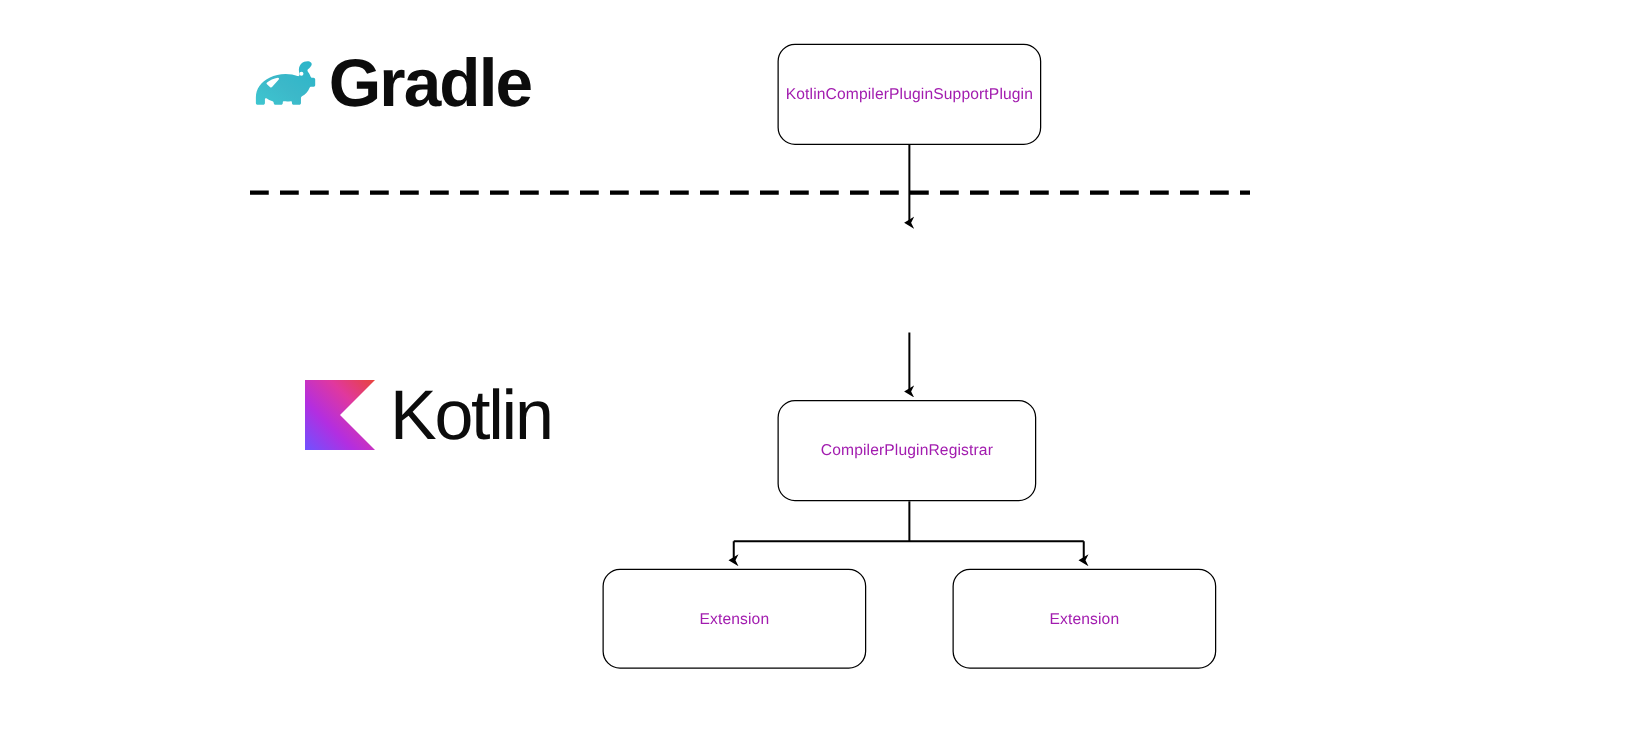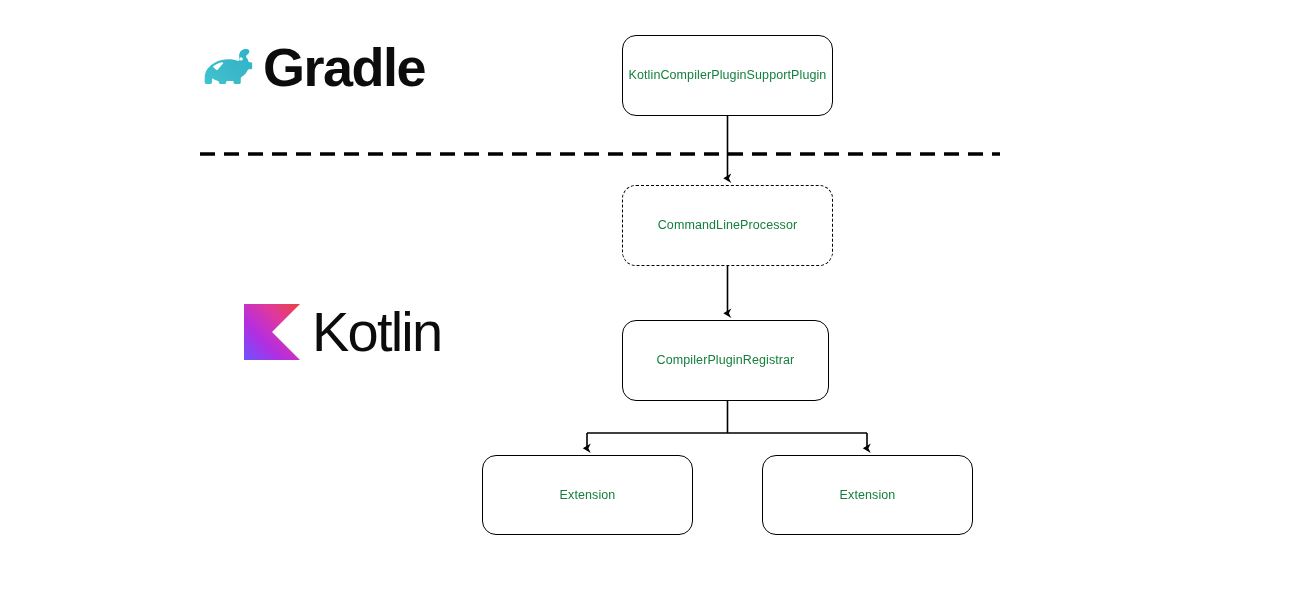--- a/index.html
+++ b/index.html
@@ -22,21 +22,21 @@
     position: absolute;
     box-sizing: border-box;
     background: #ffffff;
     border-radius: 14px;
     display: flex;
     align-items: center;
     justify-content: center;
   }
   .node .node-label {
     font-size: 12.5px;
-    color: #15803d;
+    color: #a21caf;
     line-height: 1.2;
     letter-spacing: 0.1px;
     text-align: center;
     white-space: nowrap;
   }
   .node.solid {
     border: 1.6px solid #000000;
   }
   .node.dashed {
     border: 1.6px dashed #000000;
@@ -204,23 +204,20 @@
 
     <line x1="587" y1="433" x2="587" y2="448" stroke="#000000" stroke-width="1.6" marker-end="url(#arrowhead)"></line>
 
     <line x1="867" y1="433" x2="867" y2="448" stroke="#000000" stroke-width="1.6" marker-end="url(#arrowhead)"></line>
   </svg>
 
   <div class="node solid" id="node-support-plugin">
     <span class="node-label">KotlinCompilerPluginSupportPlugin</span>
   </div>
 
-  <div class="node dashed" id="node-clp">
-    <span class="node-label">CommandLineProcessor</span>
-  </div>
 
   <div class="node solid" id="node-registrar">
     <span class="node-label">CompilerPluginRegistrar</span>
   </div>
 
   <div class="node solid" id="node-extension-left">
     <span class="node-label">Extension</span>
   </div>
 
   <div class="node solid" id="node-extension-right">

